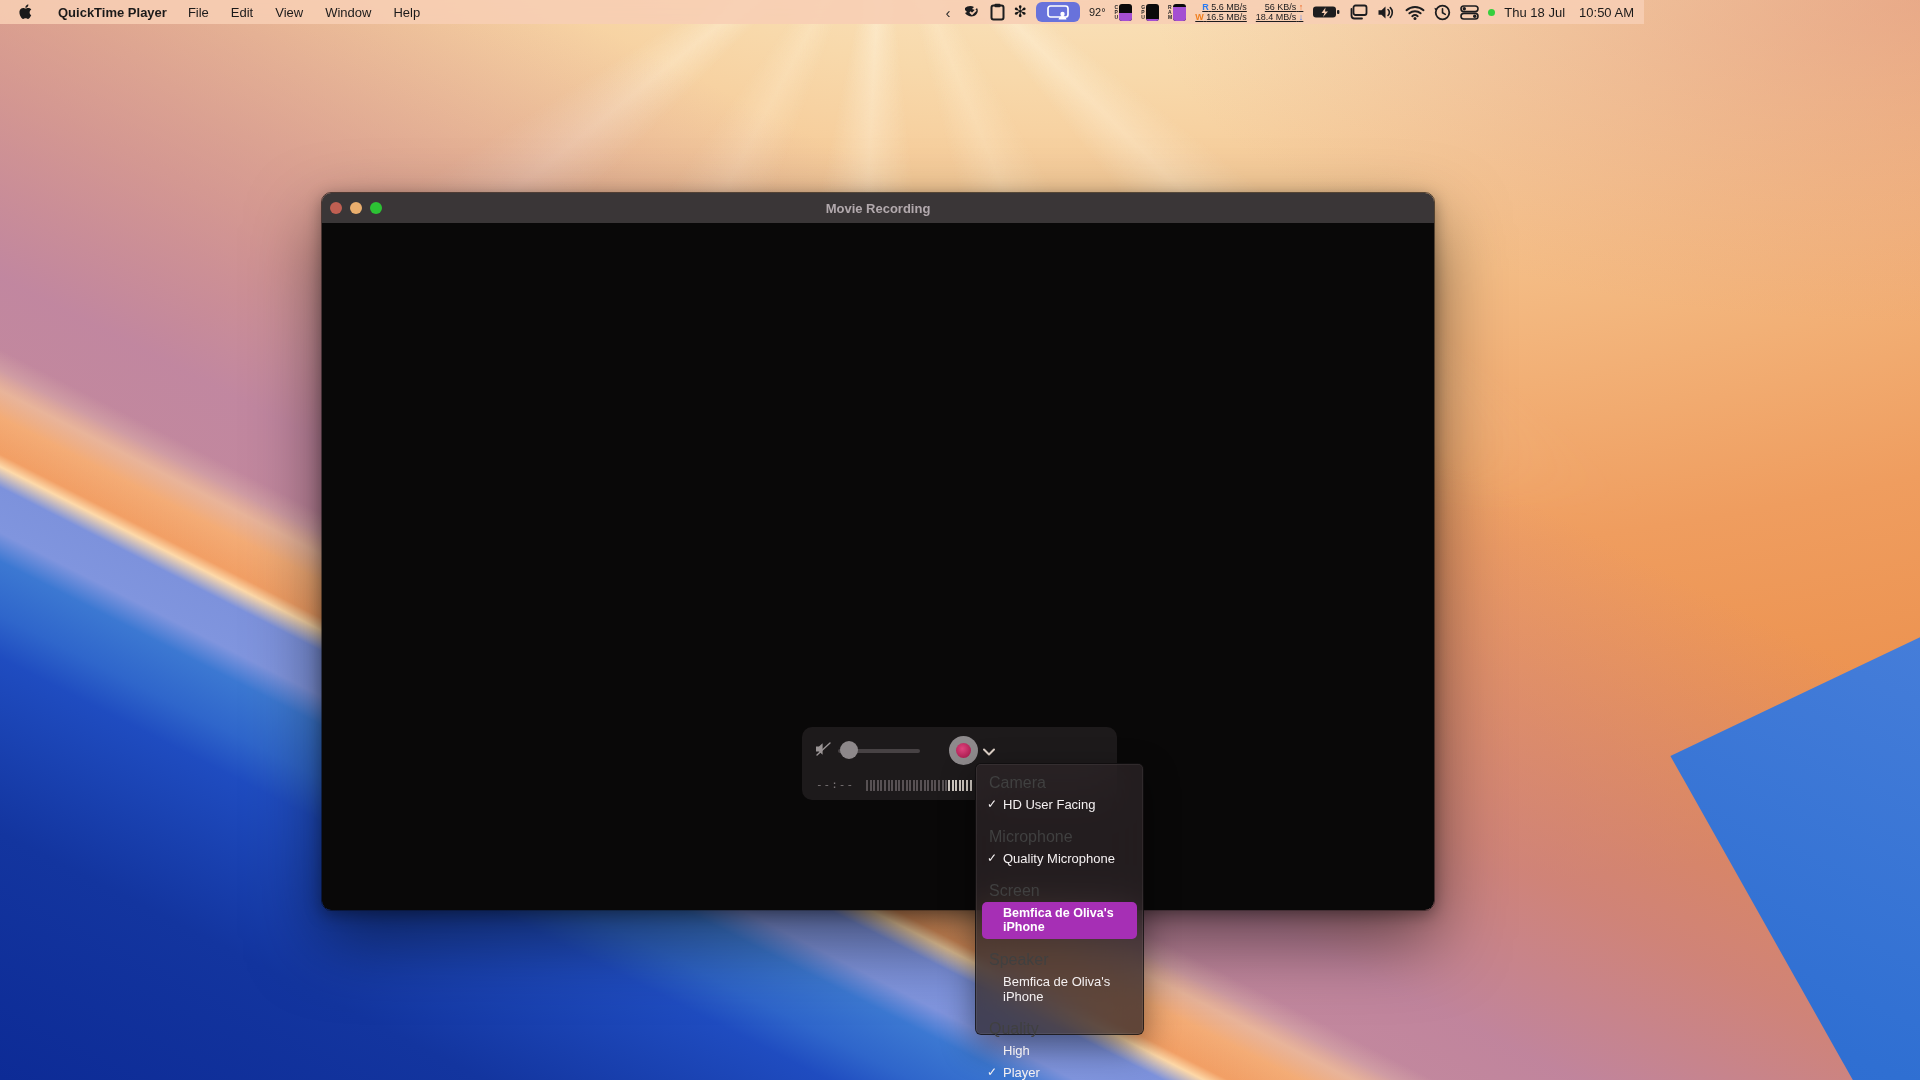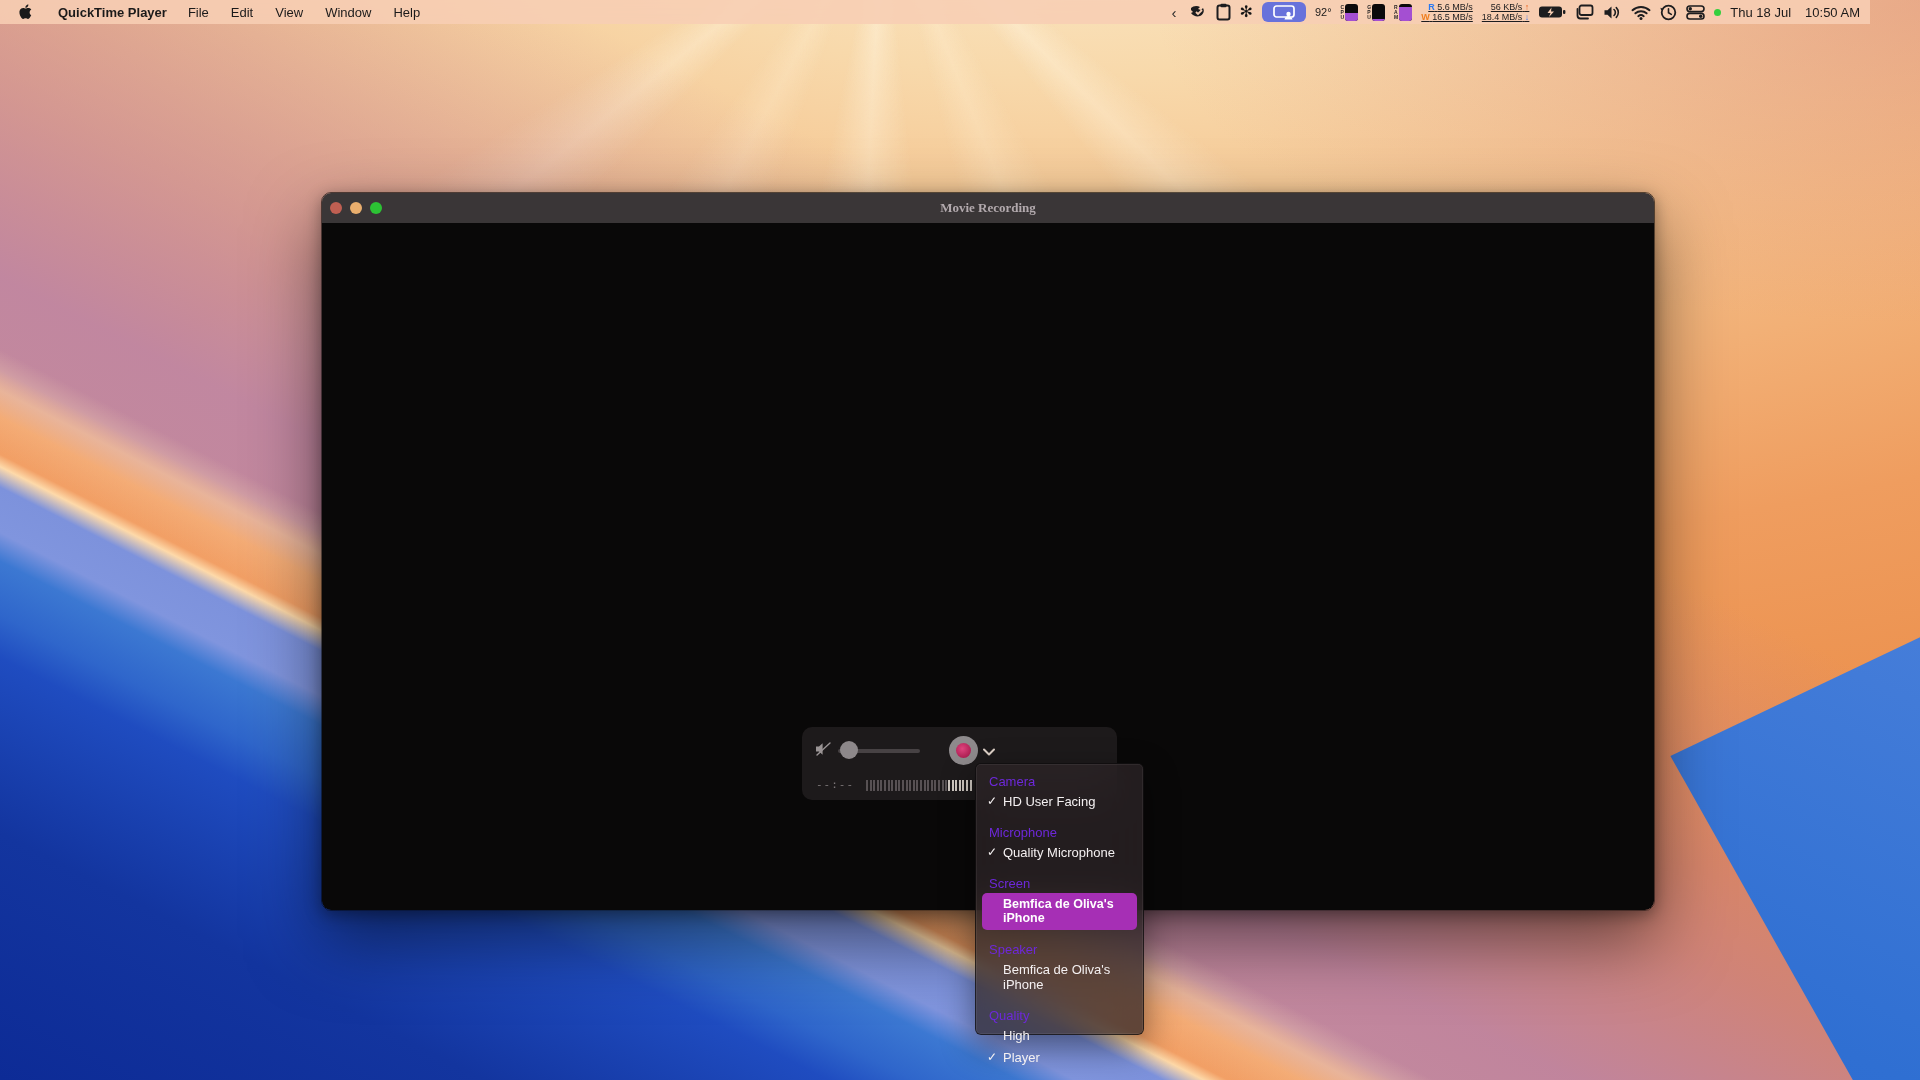--- a/index.html
+++ b/index.html
@@ -39,21 +39,21 @@
   }
   .wp-right-wedge { position:absolute; inset:0;
     clip-path: polygon(87% 70%, 100% 59%, 100% 100%, 96.5% 100%);
     background: linear-gradient(205deg, #5b8be0 10%, #2f6fd2 55%, #2458c4 100%);
   }
   .wp-right-streak { position:absolute; inset:0;
     background: linear-gradient(207deg, rgba(255,220,175,0) 64.5%, rgba(255,224,182,0.45) 66.5%, rgba(255,220,175,0) 69.5%);
   }
 
   
-  .menubar { position:absolute; left:0; top:0; width:1870px; height:24px;
+  .menubar { position:absolute; left:0; top:0; width:1644px; height:24px;
     background: rgba(247,206,180,0.88); backdrop-filter: blur(18px);
     display:flex; align-items:center; justify-content:space-between;
     font-size:13px; color:#1b1a1a; z-index:40;
   }
   .mb-left { display:flex; align-items:center; padding-left:18px; }
   .apple-logo { width:14px; height:16px; margin-right:16px; display:inline-block; }
   .mb-app { font-weight:bold; padding:0 10px; }
   .mb-item { padding:0 11px; }
   .mb-right { display:flex; align-items:center; gap:9px; padding-right:10px; }
   .mb-right svg { display:block; }
@@ -68,23 +68,23 @@
     position:relative; overflow:hidden; }
   .meter-fill { position:absolute; left:0; right:0; bottom:0; background:#a44fd2; }
   .net-block { font-size:9px; line-height:10px; text-align:right; color:#1d1d1f; white-space:nowrap;text-decoration:underline; }
   .net-block .r { color:#2979f2; font-weight:bold; }
   .net-block .w { color:#f07f1f; font-weight:bold; }
   .arrow-up { color:#f0641f; } .arrow-dn { color:#3f7bf5; }
   .green-dot { width:7px; height:7px; border-radius:50%; background:#35cf3e; }
   .mb-clock { display:flex; gap:14px; font-size:13px; }
 
   
-  .window { position:absolute; left:321px; top:192px; width:1334px; height:719px;
+  .window { position:absolute; left:321px; top:192px; width:1114px; height:719px;
     border-radius:10px; box-shadow: 0 30px 70px rgba(0,0,0,0.50), 0 4px 16px rgba(0,0,0,0.35);
-    z-index:10; overflow:hidden; border:1px solid rgba(0,0,0,0.65);font-family:Liberation Serif, serif;
+    z-index:10; overflow:hidden; border:1px solid rgba(0,0,0,0.65);
   }
   .titlebar { position:absolute; left:0; top:0; right:0; height:30px; background:#3a3637;
     display:flex; align-items:center; }
   .traffic { display:flex; gap:8px; padding-left:8px; }
   .tl { width:12px; height:12px; border-radius:50%; }
   .tl-red    { background:#c05f52; }
   .tl-yellow { background:#e9ae6d; }
   .tl-green  { background:#2cc234; }
   .win-title { position:absolute; left:0; right:0; text-align:center; font-size:13px;
     font-weight:bold; color:#b2a9ad; pointer-events:none; }
@@ -115,21 +115,21 @@
     background: repeating-linear-gradient(90deg, #cfc8c1 0 2px, rgba(0,0,0,0) 2px 3.6px); }
 
   
   .popup { position:absolute; left:975px; top:763px; width:169px; height:272px;
     background: rgba(44,37,39,0.74); backdrop-filter: blur(22px) saturate(1.1);
     border-radius:6px; border:1px solid rgba(0,0,0,0.55);
     box-shadow: 0 12px 34px rgba(0,0,0,0.45), inset 0 0 0 0.5px rgba(255,255,255,0.12);
     z-index:30; padding:7px 0; font-size:13px; color:#f2edef;
     display:flex; flex-direction:column;
   }
-  .pm-header { padding:3px 13px 2px 13px; font-size:13px; color:#6d28d9; }
+  .pm-header { padding:3px 13px 2px 13px; font-size:16px; color:#404040; }
   .pm-item { position:relative; padding:3px 13px 4px 27px; color:#f4f0f1; }
   .pm-check { position:absolute; left:11px; top:3px; font-size:12px; }
   .pm-item.highlight { margin:0 6px; padding:4px 7px 5px 21px; border-radius:5px;
     background:#a62fb5; color:#ffffff; font-weight:bold; font-size:12.5px; }
   .pm-sep { height:1px; background:rgba(255,255,255,0.16); margin:4px 8px 5px 8px; }
   .chatgpt-glyph { font-size:16px; line-height:16px; color:#151515; }
 </style>
 </head>
 <body>
 

